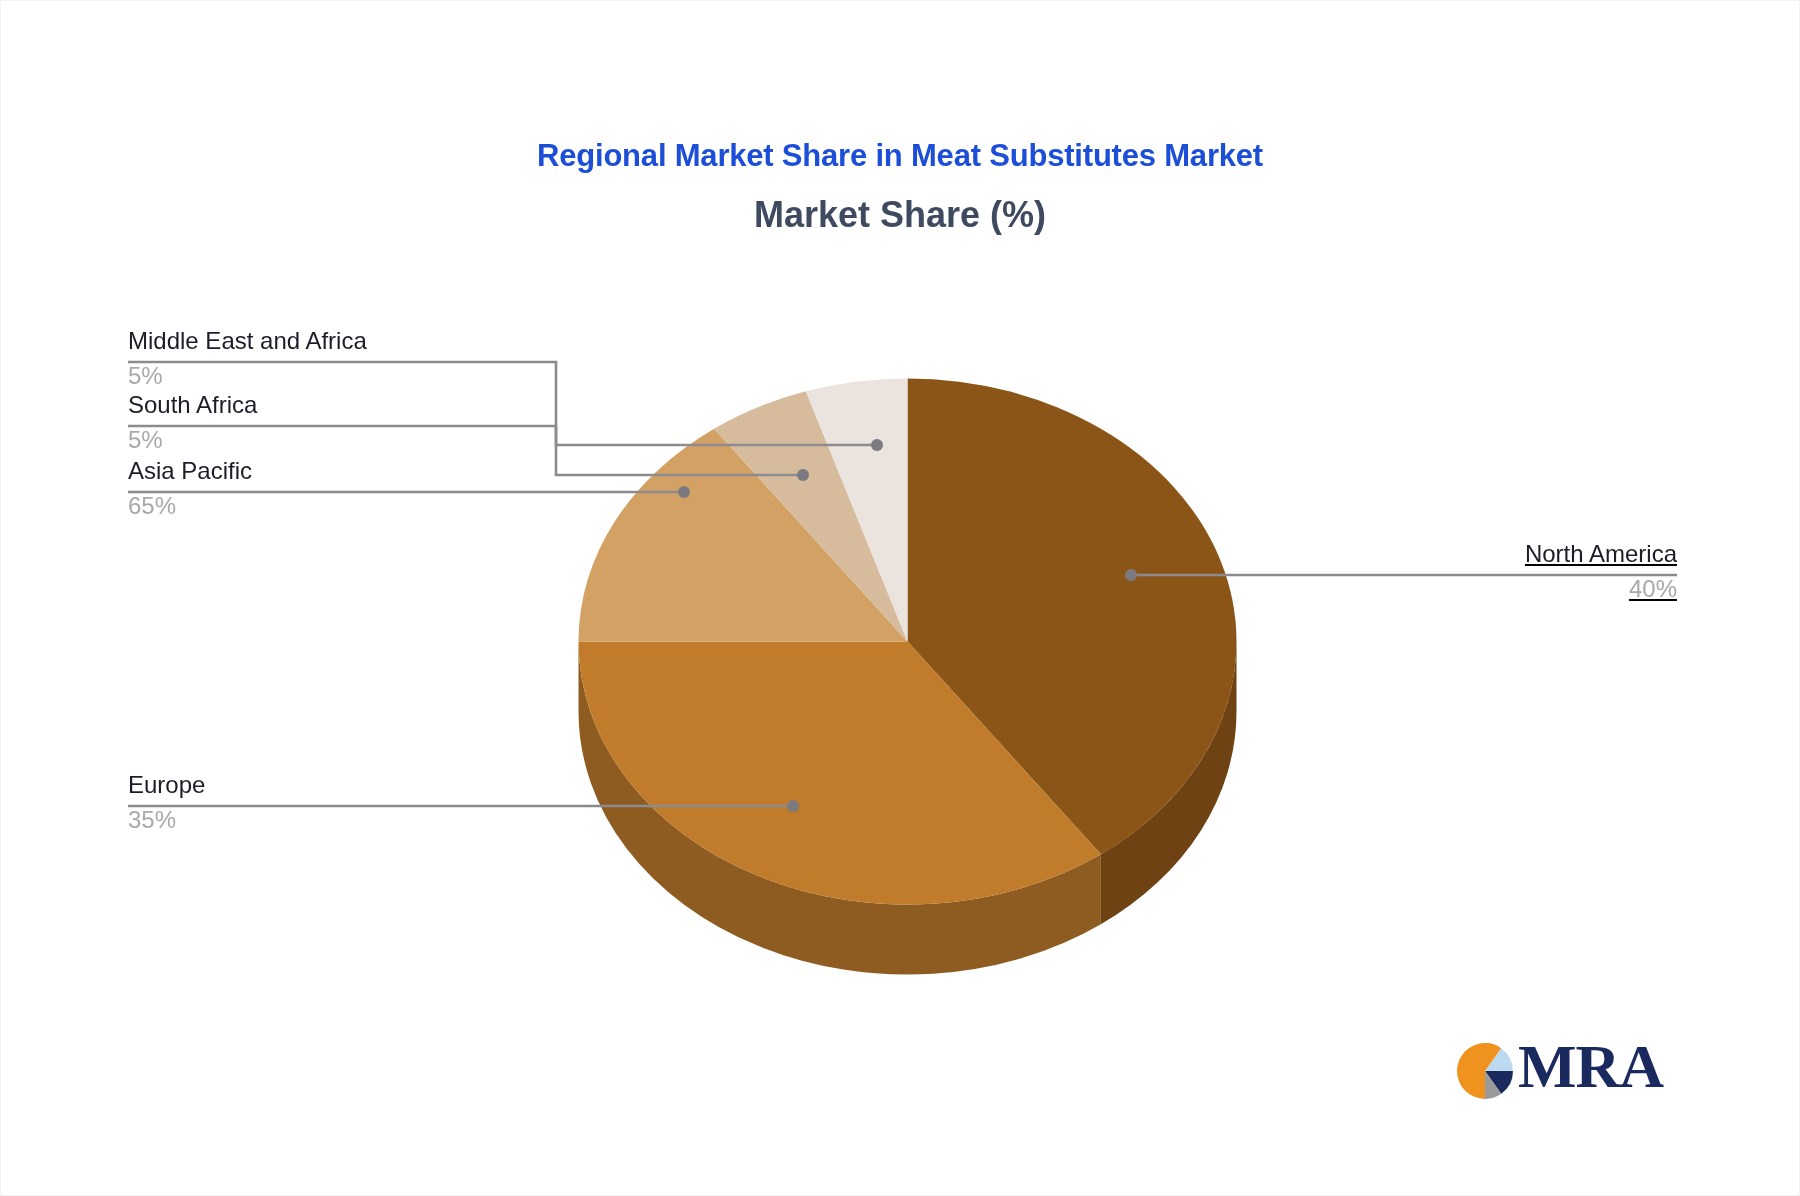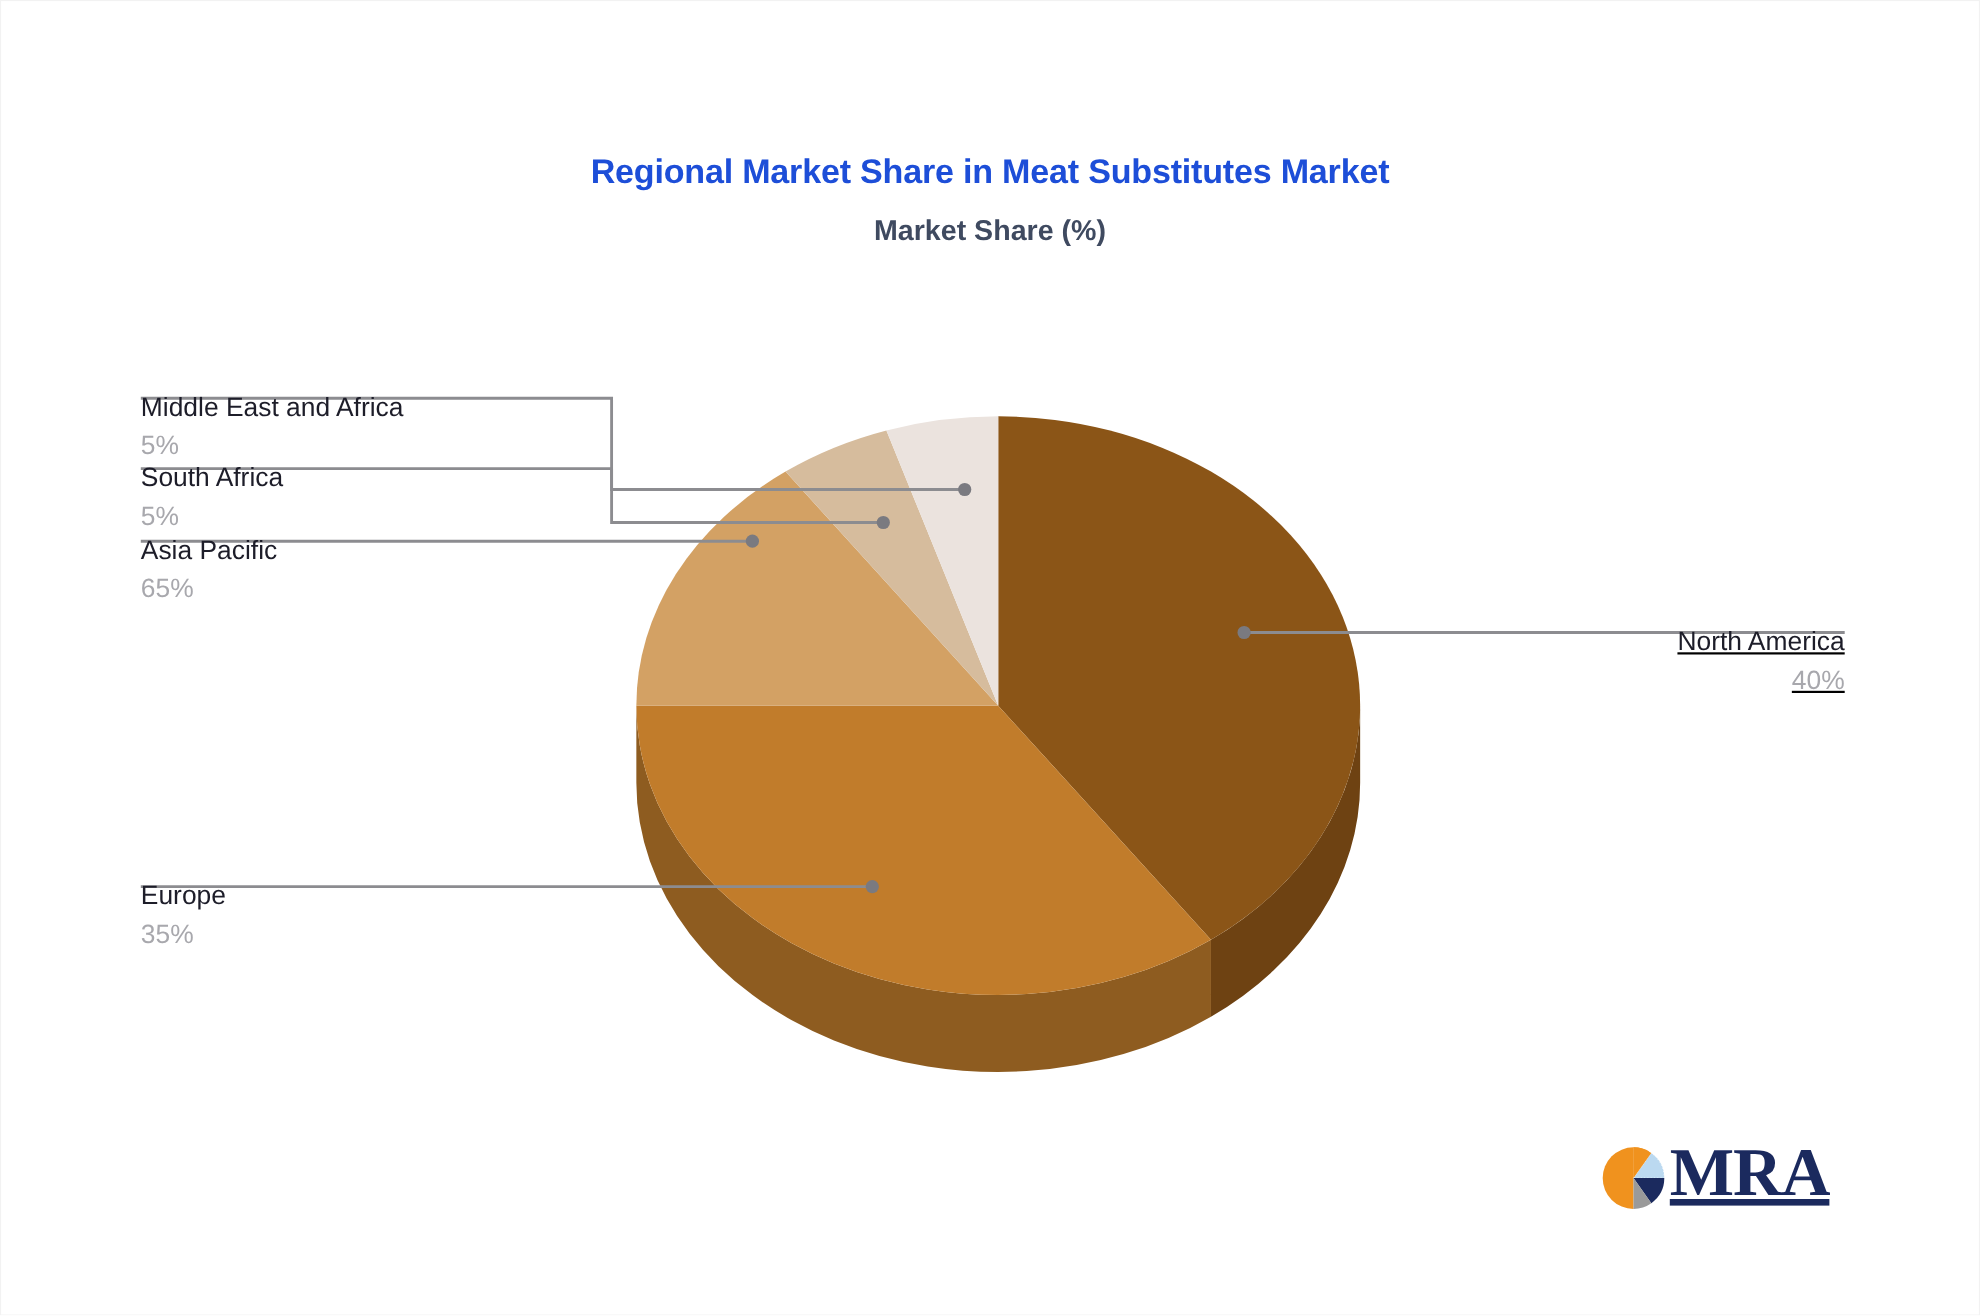--- a/index.html
+++ b/index.html
@@ -38,42 +38,41 @@
     font-weight: bold;
     color: #1d4ed8;
     letter-spacing: -0.2px;
   }
   #chart-subtitle {
     position: absolute;
     left: 0;
     top: 194px;
     width: 1800px;
     text-align: center;
-    font-size: 26px;
+    font-size: 36px;
     font-weight: bold;
     color: #3f4a60;
   }
 
   
   #pie-svg {
     position: absolute;
     left: 0;
     top: 0;
   }
 
   
   .callout {
     position: absolute;
   }
   .callout .cname {
     font-size: 24px;
     color: #1d1d29;
     white-space: nowrap;
     line-height: 30px;
-    margin-top: 30px;
   }
   .callout .cval {
     font-size: 24px;
     color: #a8a8ad;
     white-space: nowrap;
     line-height: 30px;
     padding-top: 5px;
   }
   .callout.right {
     text-align: right;
@@ -95,21 +94,20 @@
   }
   #logo-text {
     position: absolute;
     left: 62px;
     top: -5px;
     font-family: "Liberation Serif", serif;
     font-size: 62px;
     font-weight: bold;
     color: #1b2a5e;
     letter-spacing: -1px;
-    text-decoration: underline;
   }
 </style>
 </head>
 <body>
 
 <div id="canvas">
 
   <div class="frame-border"></div>
 
   <div id="chart-title">Regional Market Share in Meat Substitutes Market</div>

